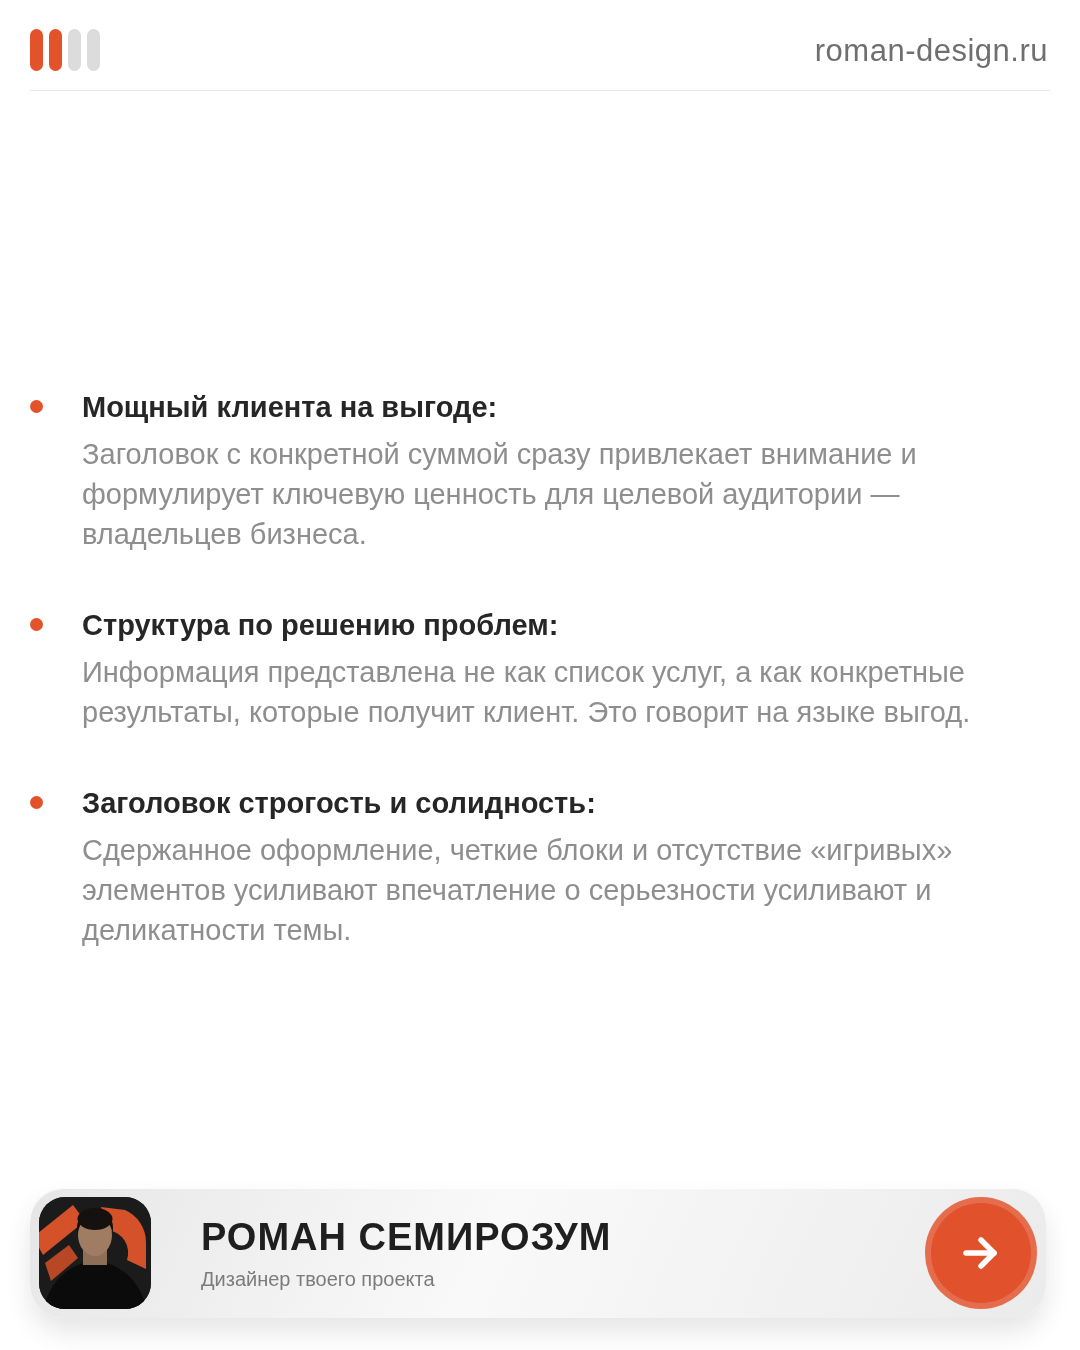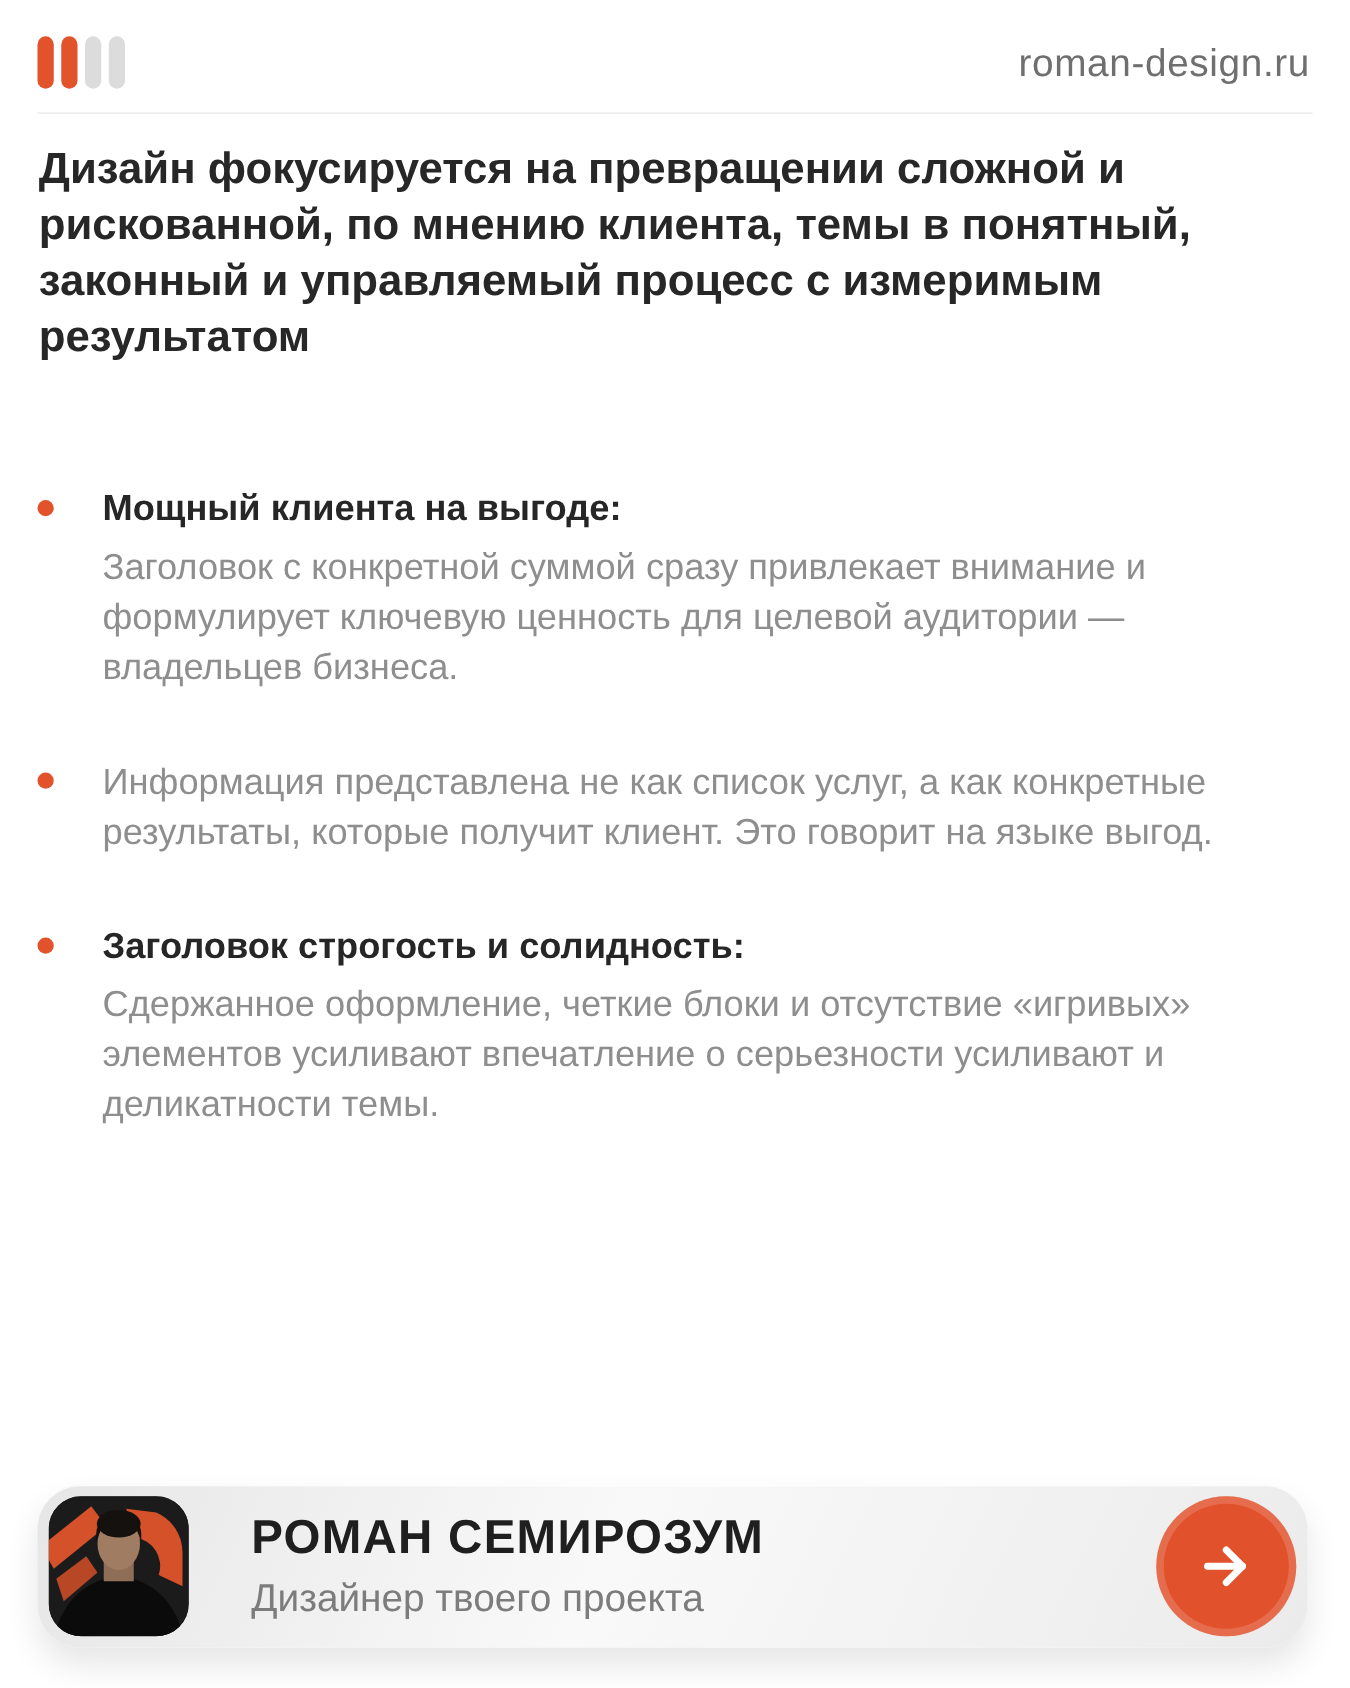--- a/index.html
+++ b/index.html
@@ -47,21 +47,21 @@
   .card{
     position:absolute;left:30px;right:34px;bottom:32px;height:130px;
     border-radius:34px;
     background:linear-gradient(115deg,#e6e6e6 0%,#f9f9f9 45%,#ebebeb 100%);
     box-shadow:0 14px 26px rgba(0,0,0,0.10), inset 0 1px 0 rgba(255,255,255,0.85);
     display:flex;align-items:center;padding:0 9px;
   }
   .avatar{flex:none;width:112px;height:112px;border-radius:26px;overflow:hidden;background:#1b1b1b;}
   .who{margin-left:50px;flex:1;min-width:0;}
   .author-name{font-size:38px;font-weight:700;letter-spacing:1px;color:var(--name-dark);}
-  .author-role{font-size:31px;color:var(--role-gray);margin-top:9px;}
+  .author-role{font-size:20px;color:var(--role-gray);margin-top:9px;}
   .cta{
     flex:none;width:112px;height:112px;border-radius:50%;border:none;
     background:var(--button-orange);
     box-shadow:inset 0 0 0 6px rgba(255,255,255,0.16);
     display:flex;align-items:center;justify-content:center;cursor:pointer;
   }
   .cta svg{display:block;}
 </style>
 </head>
 <body>
@@ -70,33 +70,33 @@
 
   <div class="logo">
     <span class="bar accent"></span>
     <span class="bar accent"></span>
     <span class="bar"></span>
     <span class="bar"></span>
   </div>
   <div class="site-url">roman-design.ru</div>
   <div class="divider"></div>
 
-  <h1 class="headline">Дизайн фокусируется на превращении сложной и рискованной, по мнению клиента, темы в понятный, законный и управляемый процесс с измеримым результатом</h1>
 
   <ul class="bullets">
     <li class="bullet">
       <span class="dot"></span>
       <div class="bullet-text">
         <div class="bullet-title">Мощный клиента на выгоде:</div>
         <div class="bullet-body">Заголовок с конкретной суммой сразу привлекает внимание и формулирует ключевую ценность для целевой аудитории — владельцев бизнеса.</div>
       </div>
     </li>
     <li class="bullet">
       <span class="dot"></span>
       <div class="bullet-text">
+        <div class="bullet-title">Структура по решению проблем:</div>
         <div class="bullet-body">Информация представлена не как список услуг, а как конкретные результаты, которые получит клиент. Это говорит на языке выгод.</div>
       </div>
     </li>
     <li class="bullet">
       <span class="dot"></span>
       <div class="bullet-text">
         <div class="bullet-title">Заголовок строгость и солидность:</div>
         <div class="bullet-body">Сдержанное оформление, четкие блоки и отсутствие «игривых» элементов усиливают впечатление о серьезности усиливают и деликатности темы.</div>
       </div>
     </li>

